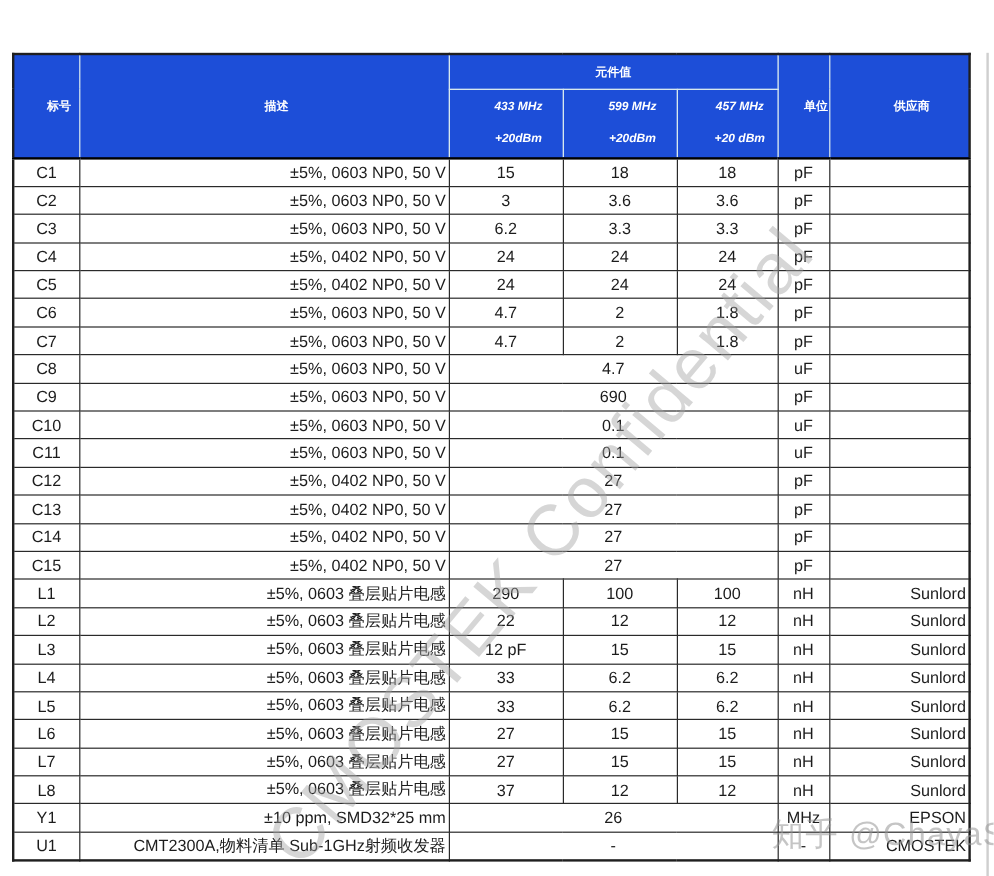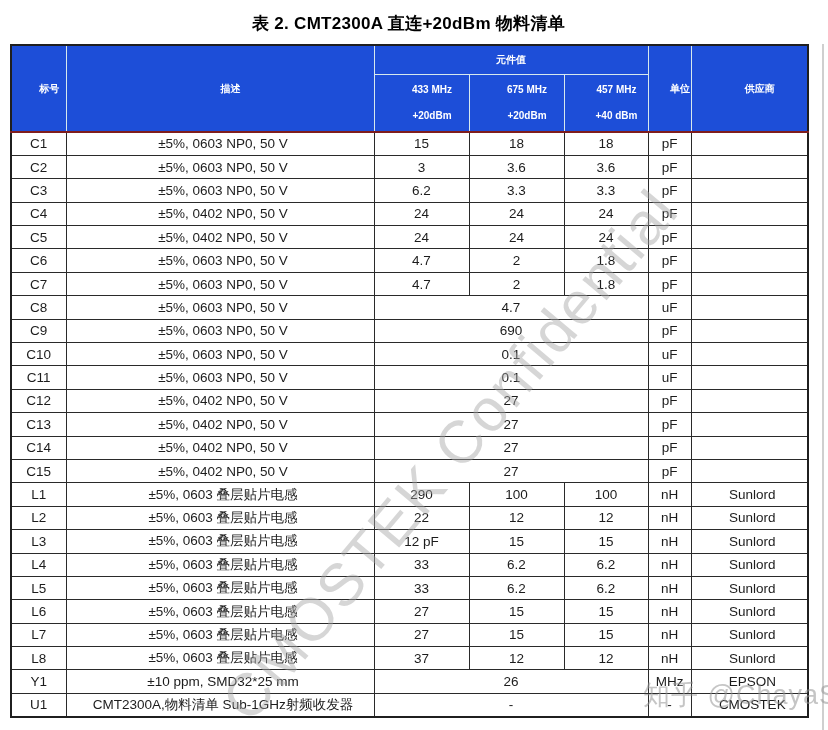--- a/index.html
+++ b/index.html
@@ -28,34 +28,34 @@
     background:#1d4ed8;
     color:#ffffff;
     font-weight:bold;
     font-size:10px;
     border:1px solid #d7e8ed;
     text-align:center;
     vertical-align:middle;
   }
   thead tr.hrow1 { height:29px; }
   thead tr.hrow2 { height:58px; }
-  thead th.th-deep { border-bottom:2px solid #7f1d1d;padding-left:21px; }
-  thead th .fl { line-height:26px; }
+  thead th.th-deep { border-bottom:2px solid #000000;padding-left:21px; }
+  thead th .fl { line-height:26px;font-style:italic; }
   tbody td {
     border:1px solid #2a2a2a;
     font-size:13.5px;
     text-align:center;
     vertical-align:middle;
     height:23.4px;
     padding:0 2px;
     white-space:nowrap;
     overflow:hidden;
   }
-  tbody td.c-desc { text-align:center; padding-left:8px;margin-top:44px; }
-  tbody td.c-sup  { text-align:center; padding-left:8px; }
+  tbody td.c-desc { text-align:right; padding-left:8px;margin-top:44px; }
+  tbody td.c-sup  { text-align:right; padding-left:8px; }
   .wm-diag {
     position:absolute; left:450px; top:455px;
     transform:translate(-50%,-50%) rotate(-50deg);
     font-size:60px; color:rgba(165,165,165,0.45);
     white-space:nowrap; pointer-events:none;
     letter-spacing:2px; z-index:5;
   }
   .wm-zhihu {
     position:absolute; left:643px; top:677px;
     font-size:27px; color:rgba(150,150,150,0.55);
@@ -65,21 +65,20 @@
   .page-edge {
     position:absolute; left:822px; top:44px; width:2px; height:686px;
     background:#cfcfcf; z-index:1;
   }
 </style>
 </head>
 <body>
 
 <div class="page">
 
-  <div class="title">表 2. CMT2300A 直连+20dBm  物料清单</div>
 
   <table class="bom">
     <colgroup>
       <col style="width:55px">
       <col style="width:308px">
       <col style="width:95px">
       <col style="width:95px">
       <col style="width:84px">
       <col style="width:43px">
       <col style="width:117px">
@@ -91,26 +90,26 @@
         <th colspan="3">元件值</th>
         <th rowspan="2" class="th-deep">单位</th>
         <th rowspan="2" class="th-deep">供应商</th>
       </tr>
       <tr class="hrow2">
         <th class="th-deep">
           <div class="fl">433 MHz</div>
           <div class="fl">+20dBm</div>
         </th>
         <th class="th-deep">
-          <div class="fl">675 MHz</div>
+          <div class="fl">599 MHz</div>
           <div class="fl">+20dBm</div>
         </th>
         <th class="th-deep">
           <div class="fl">457 MHz</div>
-          <div class="fl">+40 dBm</div>
+          <div class="fl">+20 dBm</div>
         </th>
       </tr>
     </thead>
     <tbody>
         <tr>
           <td class="c-id">C1</td>
           <td class="c-desc">±5%, 0603 NP0, 50 V</td>
           <td class="c-val">15</td>
           <td class="c-val">18</td>
           <td class="c-val">18</td>

